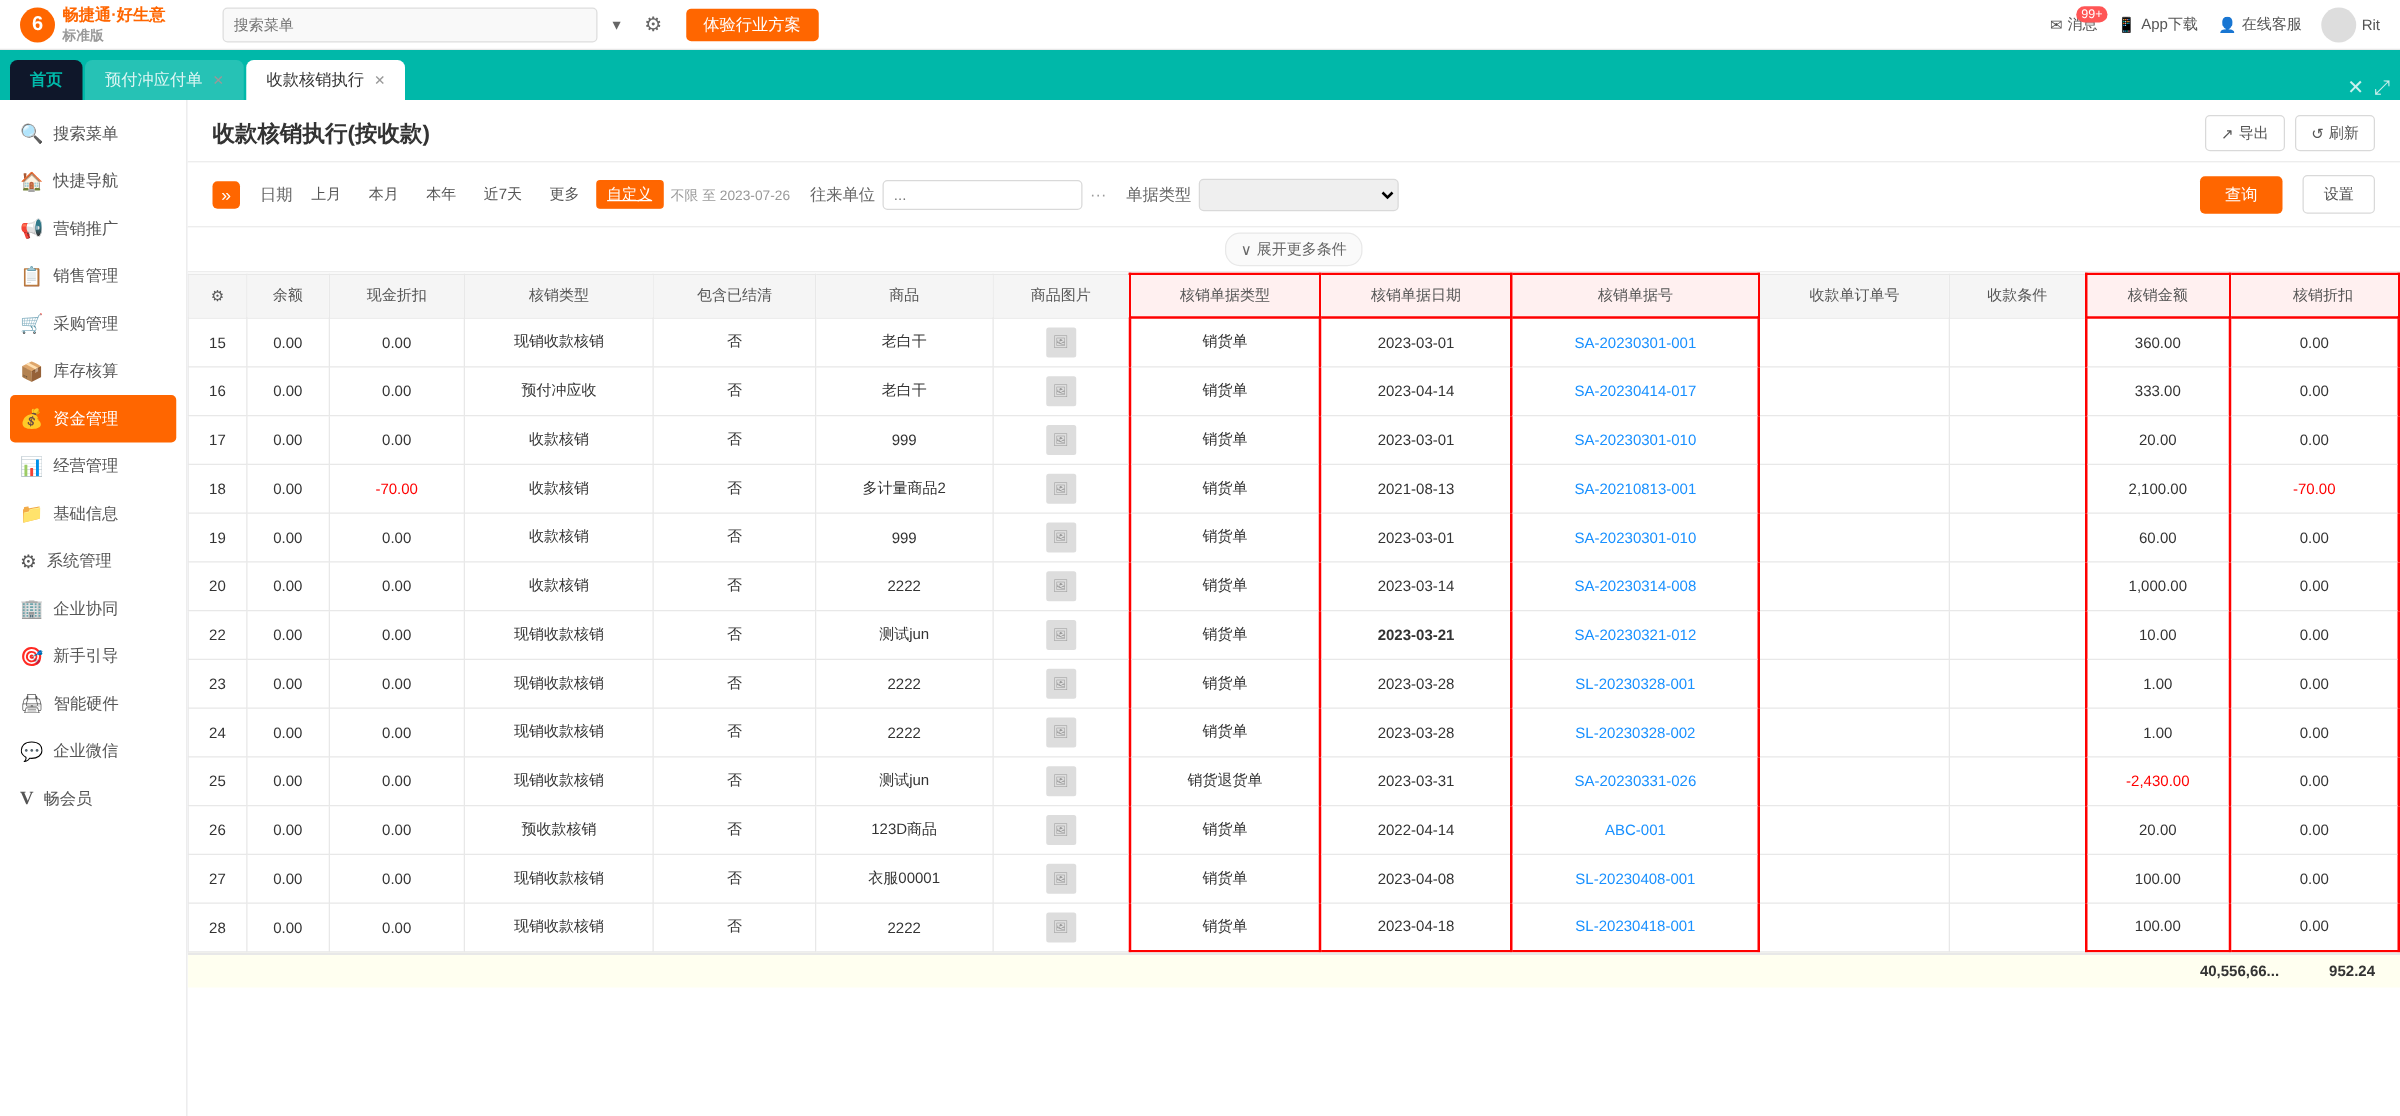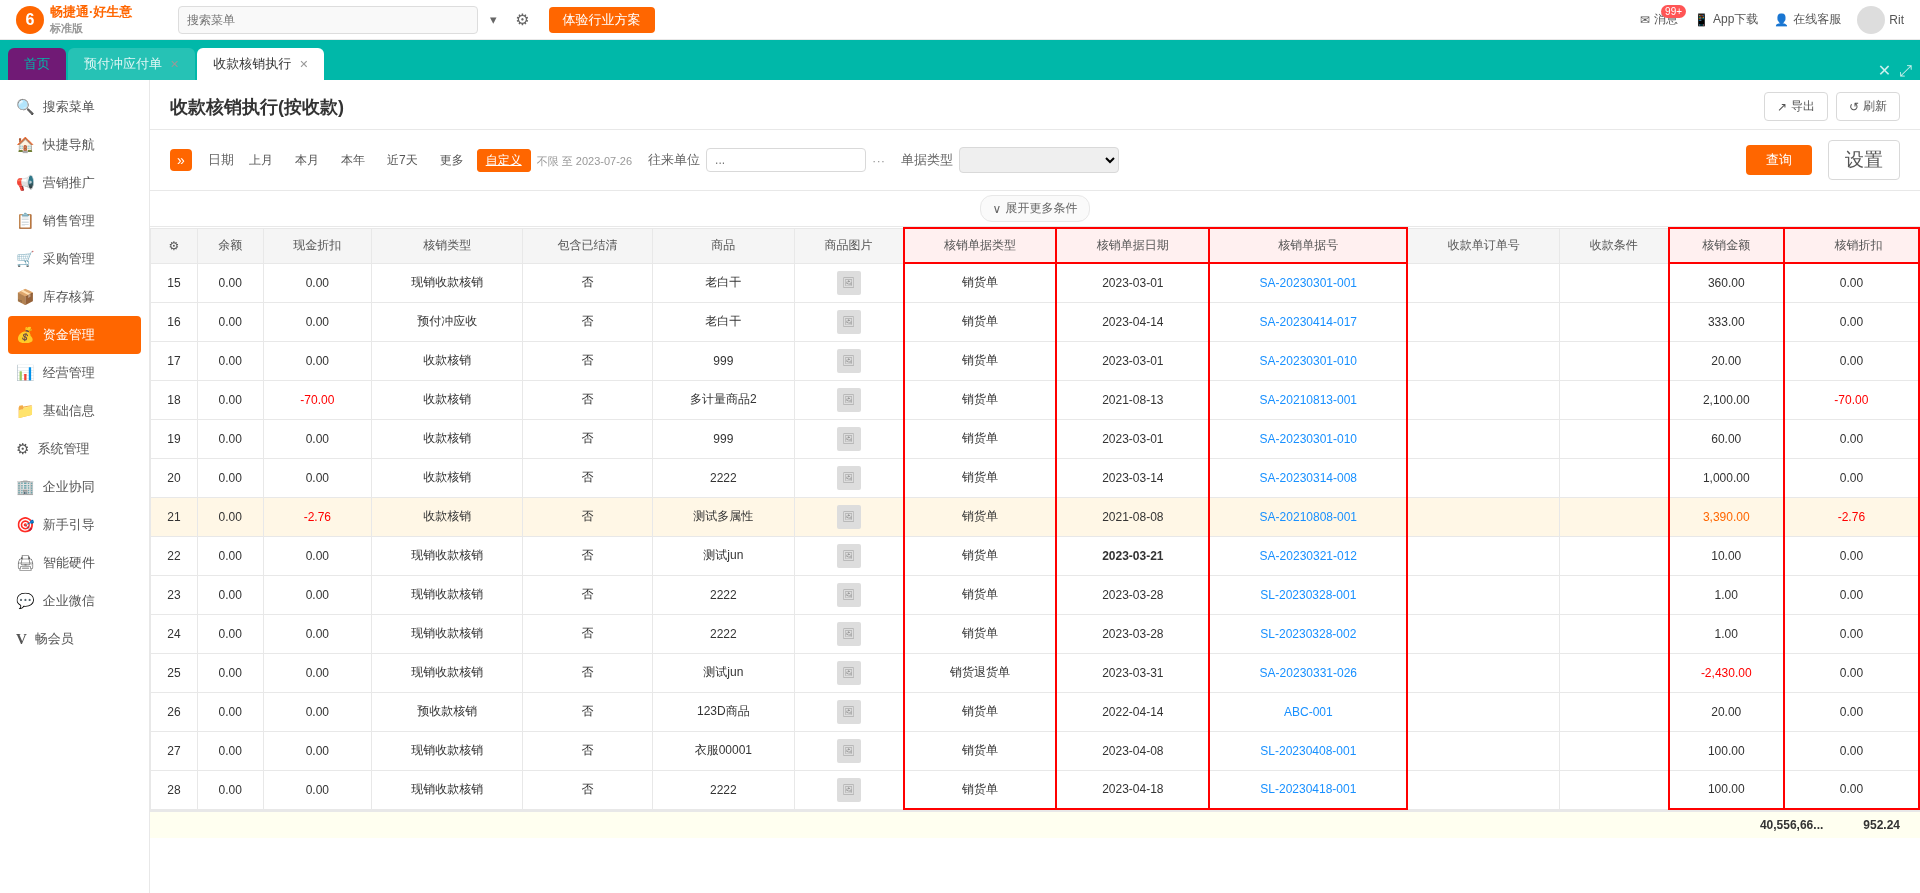--- a/index.html
+++ b/index.html
@@ -15,21 +15,21 @@
     .industry-btn { background: #f60; color: #fff; border: none; border-radius: 4px; padding: 4px 14px; font-size: 13px; cursor: pointer; }
     .top-right { display: flex; align-items: center; gap: 16px; margin-left: auto; }
     .top-right-item { display: flex; align-items: center; gap: 4px; color: #555; font-size: 12px; cursor: pointer; position: relative; }
     .badge { background: #f55; color: #fff; border-radius: 10px; font-size: 10px; padding: 1px 4px; position: absolute; top: -6px; right: -8px; }
     .user-avatar { width: 28px; height: 28px; background: #ddd; border-radius: 50%; }
 
     
     .tab-bar { height: 40px; background: #00b8a9; display: flex; align-items: flex-end; padding: 0 0 0 8px; }
     .tab { display: flex; align-items: center; gap: 4px; padding: 6px 16px; border-radius: 6px 6px 0 0; font-size: 13px; cursor: pointer; background: rgba(255,255,255,0.15); color: rgba(255,255,255,0.85); margin-right: 2px; height: 32px; }
     .tab.active { background: #fff; color: #333; align-items: center; }
-    .tab-home { background: #701a75; color: #00b8a9; }
+    .tab-home { background: #0f172a; color: #00b8a9; font-weight: bold; }
     .tab-close { margin-left: 4px; color: #999; font-size: 11px; cursor: pointer; }
     .tab-bar-right { margin-left: auto; display: flex; align-items: center; padding-right: 8px; gap: 8px; }
     .tab-bar-icon { color: rgba(255,255,255,0.8); font-size: 16px; cursor: pointer; }
 
     
     .content { display: flex; height: calc(893px - 80px); }
 
     
     .sidebar { width: 150px; background: #fff; border-right: 1px solid #e8e8e8; padding-top: 8px; flex-shrink: 0; }
     .sidebar-item { display: flex; align-items: center; gap: 8px; padding: 10px 16px; cursor: pointer; color: #555; font-size: 13px; }
@@ -49,21 +49,21 @@
     .filter-bar { background: #fff; padding: 10px 20px; border-bottom: 1px solid #e8e8e8; display: flex; align-items: center; gap: 16px; flex-wrap: wrap; }
     .filter-group { display: flex; align-items: center; gap: 6px; }
     .filter-label { color: #666; font-size: 13px; }
     .filter-dates { display: flex; gap: 4px; align-items: center; }
     .date-btn { padding: 2px 8px; border-radius: 3px; cursor: pointer; font-size: 12px; color: #555; border: 1px solid transparent; }
     .date-btn.custom { background: #f60; color: #fff; border-color: #f60; text-decoration: underline; }
     .date-range { font-size: 11px; color: #999; margin-top: 2px; }
     .filter-input { border: 1px solid #d9d9d9; border-radius: 4px; padding: 4px 8px; font-size: 12px; width: 160px; }
     .filter-select { border: 1px solid #d9d9d9; border-radius: 4px; padding: 4px 8px; font-size: 12px; width: 160px; }
     .query-btn { background: #f60; color: #fff; border: none; border-radius: 4px; padding: 6px 20px; font-size: 13px; cursor: pointer; margin-left: auto; }
-    .setting-btn { border: 1px solid #d9d9d9; border-radius: 4px; padding: 6px 16px; font-size: 19px; cursor: pointer; background: #fff; color: #555; }
+    .setting-btn { border: 1px solid #d9d9d9; border-radius: 4px; padding: 6px 16px; font-size: 12px; cursor: pointer; background: #fff; color: #555; }
 
     
     .expand-bar { background: #fff; padding: 4px 20px; border-bottom: 1px solid #e8e8e8; display: flex; justify-content: center; }
     .expand-btn { color: #666; font-size: 12px; cursor: pointer; display: flex; align-items: center; gap: 4px; padding: 4px 12px; border: 1px solid #e8e8e8; border-radius: 12px; background: #fafafa; }
 
     
     .table-wrapper { flex: 1; overflow: auto; background: #fff; margin: 0; }
     table { width: 100%; border-collapse: collapse; font-size: 12px; }
     thead { background: #f5f5f5; position: sticky; top: 0; z-index: 2; }
     th { padding: 8px 6px; border: 1px solid #e8e8e8; color: #555; font-weight: 500; text-align: center; white-space: nowrap; }
@@ -389,38 +389,20 @@
                 <div style="width:24px;height:24px;background:#ddd;border-radius:2px;margin:0 auto;display:flex;align-items:center;justify-content:center;font-size:10px;color:#999;">🖼</div>
               </td>
               <td style="border-left: 2px solid red; border-right: 2px solid red;">销货单</td>
               <td style="border-left: 2px solid red; border-right: 2px solid red;">2023-03-14</td>
               <td style="border-left: 2px solid red; border-right: 2px solid red;"><a href="#" class="link-text">SA-20230314-008</a></td>
               <td></td>
               <td></td>
               <td style="border-left: 2px solid red; border-right: 2px solid red;">1,000.00</td>
               <td style="border-left: 2px solid red; border-right: 2px solid red;">0.00</td>
             </tr>
-            <tr class="highlighted-row">
-              <td>21</td>
-              <td>0.00</td>
-              <td class="red-text">-2.76</td>
-              <td>收款核销</td>
-              <td>否</td>
-              <td>测试多属性</td>
-              <td>
-                <div style="width:24px;height:24px;background:#ddd;border-radius:2px;margin:0 auto;display:flex;align-items:center;justify-content:center;font-size:10px;color:#999;">🖼</div>
-              </td>
-              <td style="border-left: 2px solid red; border-right: 2px solid red;">销货单</td>
-              <td style="border-left: 2px solid red; border-right: 2px solid red;">2021-08-08</td>
-              <td style="border-left: 2px solid red; border-right: 2px solid red;"><a href="#" class="link-text">SA-20210808-001</a></td>
-              <td></td>
-              <td></td>
-              <td class="orange-text" style="border-left: 2px solid red; border-right: 2px solid red; color: rgb(255, 102, 0);">3,390.00</td>
-              <td class="red-text" style="border-left: 2px solid red; border-right: 2px solid red;">-2.76</td>
-            </tr>
             <tr>
               <td>22</td>
               <td>0.00</td>
               <td>0.00</td>
               <td>现销收款核销</td>
               <td>否</td>
               <td>测试jun</td>
               <td>
                 <div style="width:24px;height:24px;background:#ddd;border-radius:2px;margin:0 auto;display:flex;align-items:center;justify-content:center;font-size:10px;color:#999;">🖼</div>
               </td>

